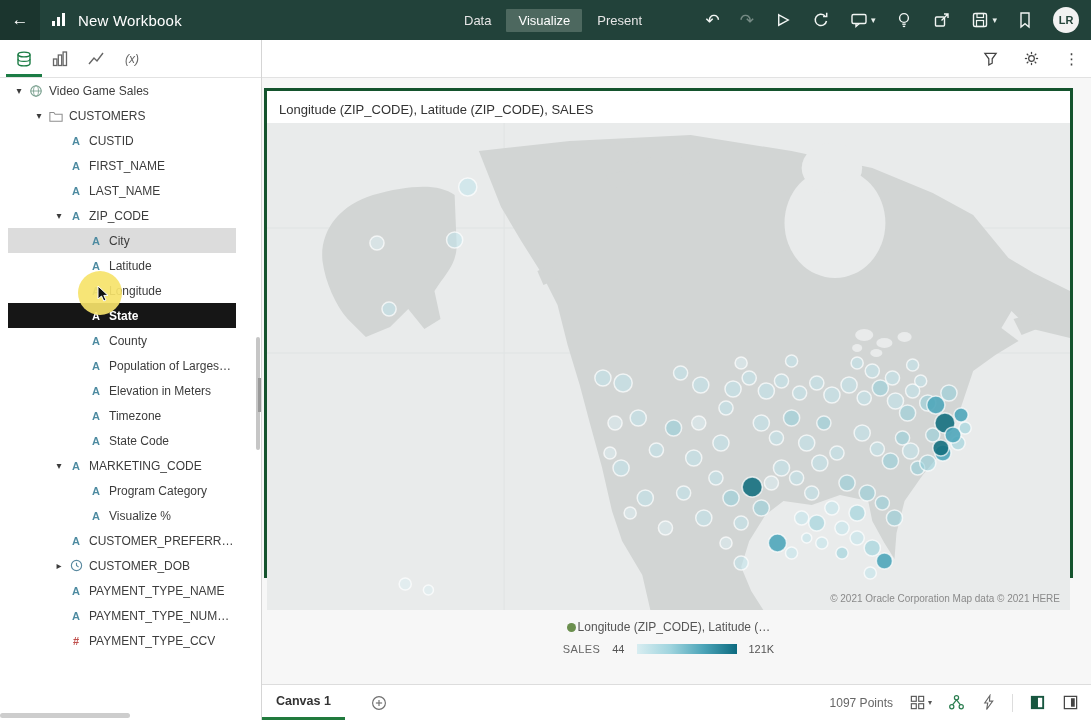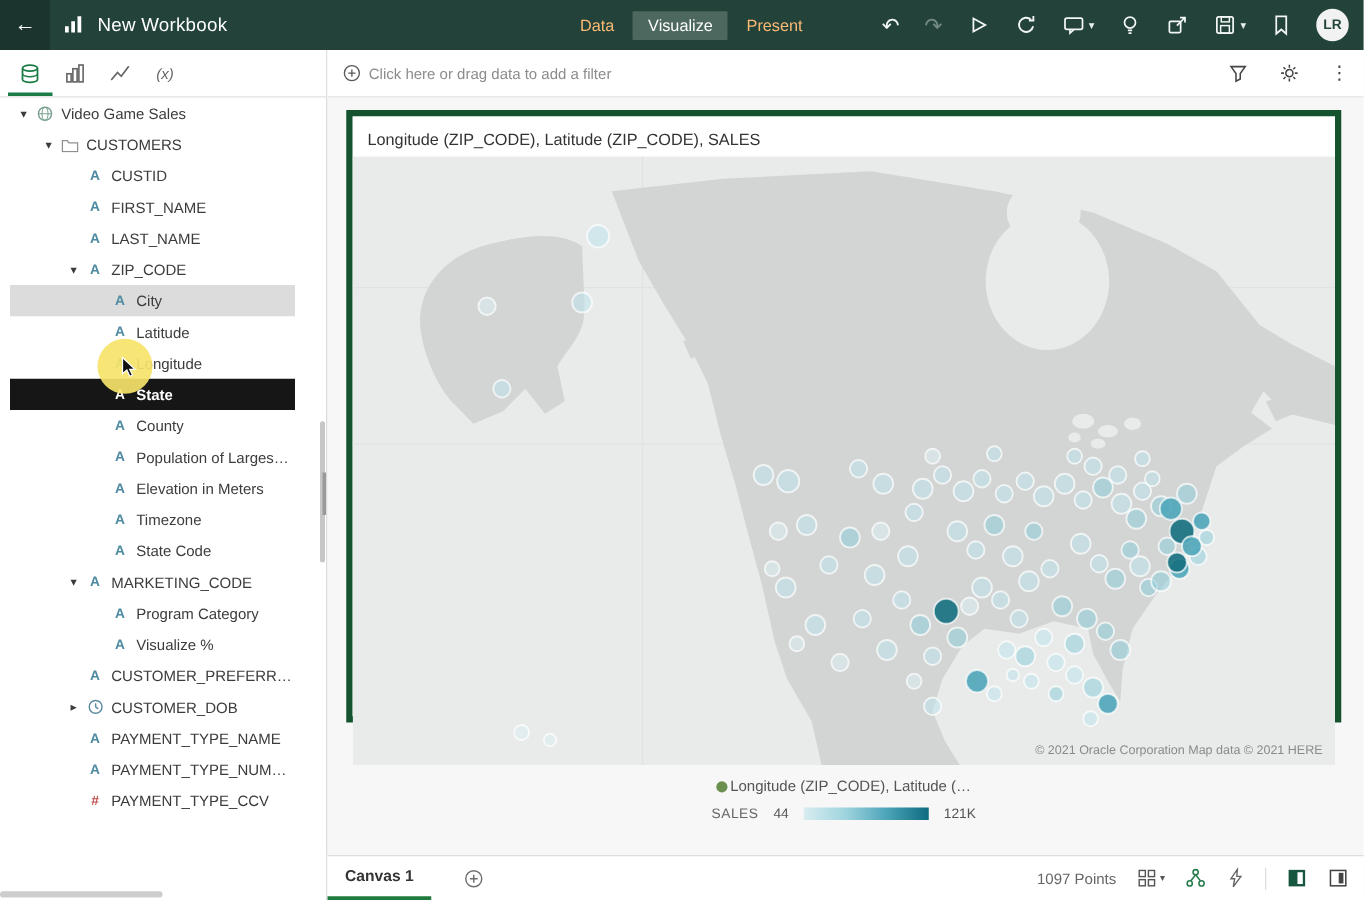--- a/index.html
+++ b/index.html
@@ -5,21 +5,21 @@
   * { box-sizing: border-box; margin: 0; padding: 0; }
   html,body { width:1091px; height:720px; overflow:hidden; font-family:"Liberation Sans",sans-serif; background:#fff; }
   .stage { position:relative; width:1091px; height:720px; }
 
   
   .header { position:absolute; top:0; left:0; right:0; height:40px; background:#22423a; display:flex; align-items:center; z-index:30; }
   .back-btn { width:40px; height:40px; background:#1b352e; display:flex; align-items:center; justify-content:center; color:#fff; font-size:17px; cursor:pointer; }
   .wb-icon { margin-left:10px; display:flex; align-items:center; }
   .header-title { color:#fff; font-size:15px; margin-left:10px; font-weight:500; letter-spacing:.2px; }
   .header-tabs { position:absolute; left:452px; top:0; height:40px; display:flex; align-items:center; gap:3px; }
-  .htab { color:#fdba74; font-size:13px; padding:4px 12px; cursor:pointer; border-radius:1px; }
+  .htab { color:#e5e5e5; font-size:13px; padding:4px 12px; cursor:pointer; border-radius:1px; }
   .htab.active { background:#4d685f; color:#fff; }
   .header-actions { position:absolute; right:12px; top:0; height:40px; display:flex; align-items:center; gap:20px; }
   .hicon { display:flex; align-items:center; cursor:pointer; color:#fff; }
   .hicon.disabled { opacity:.4; }
   .hicon .caret-dn { color:#e8efec; font-size:9px; margin-left:3px; }
   .uni-ic { font-size:17px; color:#f2f6f4; line-height:1; }
   .avatar { width:26px; height:26px; border-radius:50%; background:#f2f2f2; color:#26453c; font-size:11px; font-weight:bold; display:flex; align-items:center; justify-content:center; cursor:pointer; }
 
   
   .sidebar { position:absolute; top:40px; left:0; width:262px; bottom:0; background:#fff; border-right:1px solid #d5d5d5; overflow:hidden; }
@@ -47,21 +47,21 @@
 
   
   .main { position:absolute; top:40px; left:262px; right:0; bottom:0; background:#f7f7f7; }
   .filter-bar { height:38px; background:#fff; border-bottom:1px solid #e2e2e2; display:flex; align-items:center; padding:0 12px; }
   .filter-prompt { display:flex; align-items:center; gap:6px; cursor:pointer; }
   .filter-prompt-text { color:#8c8c8c; font-size:12px; }
   .filter-right { margin-left:auto; display:flex; align-items:center; gap:24px; }
   .ficon { cursor:pointer; display:flex; align-items:center; color:#444; }
   .kebab { font-size:15px; color:#444; cursor:pointer; line-height:1; }
 
-  .card { position:absolute; left:15px; right:18px; top:48px; height:490px; background:#fff; border:5px solid #14532d; }
+  .card { position:absolute; left:2px; right:18px; top:48px; height:490px; background:#fff; border:3px solid #14532d; }
   .viz-title { padding:11px 12px 6px 12px; font-size:13px; color:#333; }
   .map-area { position:relative; height:487px; width:100%; overflow:hidden; }
   .map-area svg { display:block; width:100%; height:100%; }
   .map-copy { position:absolute; right:10px; bottom:6px; font-size:10px; color:#8a8a8a;margin-left:32px; }
   .legend-row1 { display:flex; align-items:center; justify-content:center; gap:2px; margin-top:10px; }
   .legend-dot { width:9px; height:9px; border-radius:50%; background:#6b8f4e; }
   .legend-label { font-size:12px; color:#555; }
   .legend-row2 { display:flex; align-items:center; justify-content:center; gap:12px; margin-top:9px; }
   .sales-label { font-size:11px; color:#666; letter-spacing:.4px; }
   .sales-val { font-size:11px; color:#555; }
@@ -322,28 +322,20 @@
         </svg>
     </div>
     <div class="v-scroll"></div>
     <div class="h-scroll"></div>
     <div class="resize-handle"></div>
   </div>
 
   <div class="main">
 
     <div class="filter-bar">
-      <div class="filter-prompt">
-        <svg width="15" height="15" viewBox="0 0 18 18">
-            <circle cx="9" cy="9" r="7.2" fill="none" stroke="#5a5a5a" stroke-width="1.3"></circle>
-            <line x1="9" y1="5.5" x2="9" y2="12.5" stroke="#5a5a5a" stroke-width="1.3"></line>
-            <line x1="5.5" y1="9" x2="12.5" y2="9" stroke="#5a5a5a" stroke-width="1.3"></line>
-          </svg>
-        <span class="filter-prompt-text">Click here or drag data to add a filter</span>
-      </div>
       <div class="filter-right">
         <span class="ficon">
           <svg width="17" height="17" viewBox="0 0 18 18">
               <path d="M3 3.5 h12 L10.8 9.3 V14 l-3.6 1.8 V9.3 Z" fill="none" stroke="#444" stroke-width="1.3"></path>
             </svg>
         </span>
         <span class="ficon">
           <svg width="17" height="17" viewBox="0 0 18 18">
               <circle cx="9" cy="9" r="3" fill="none" stroke="#444" stroke-width="1.3"></circle>
               <g stroke="#444" stroke-width="1.3">

